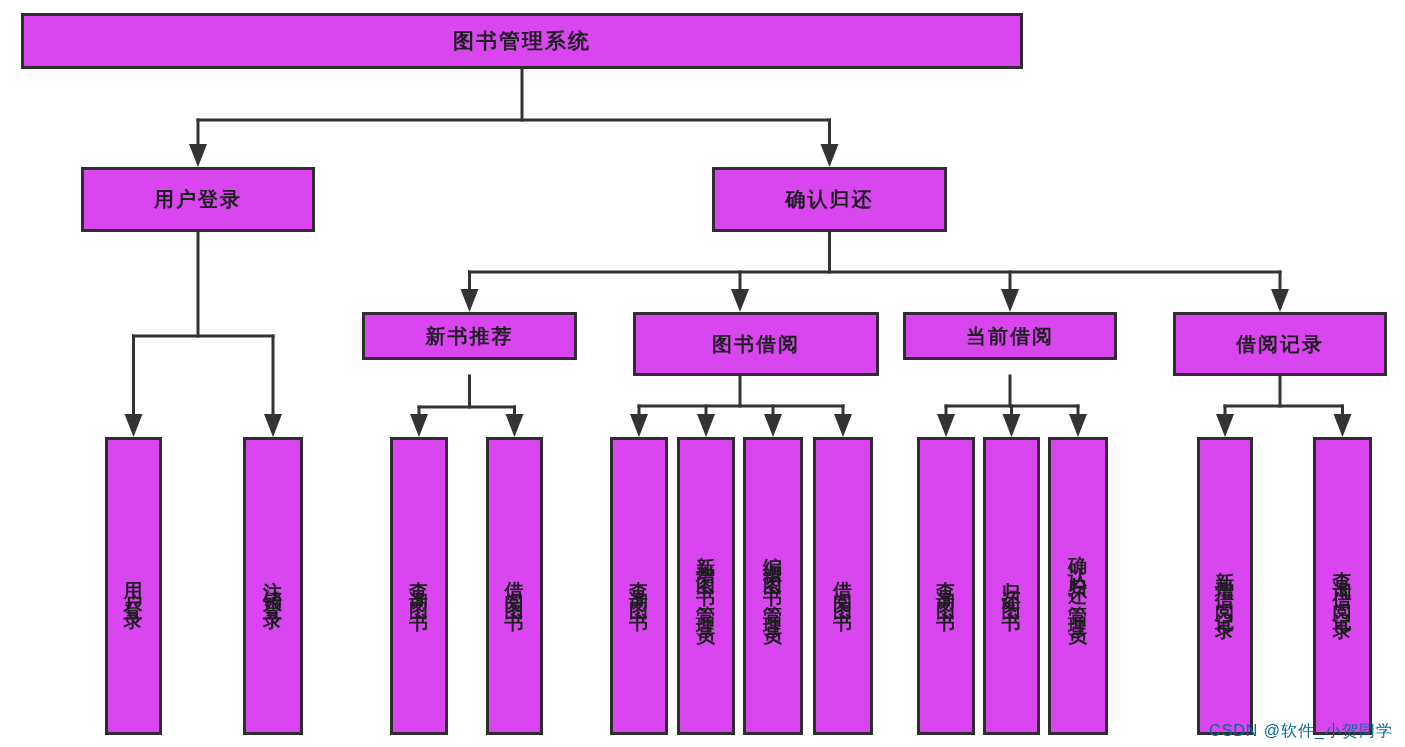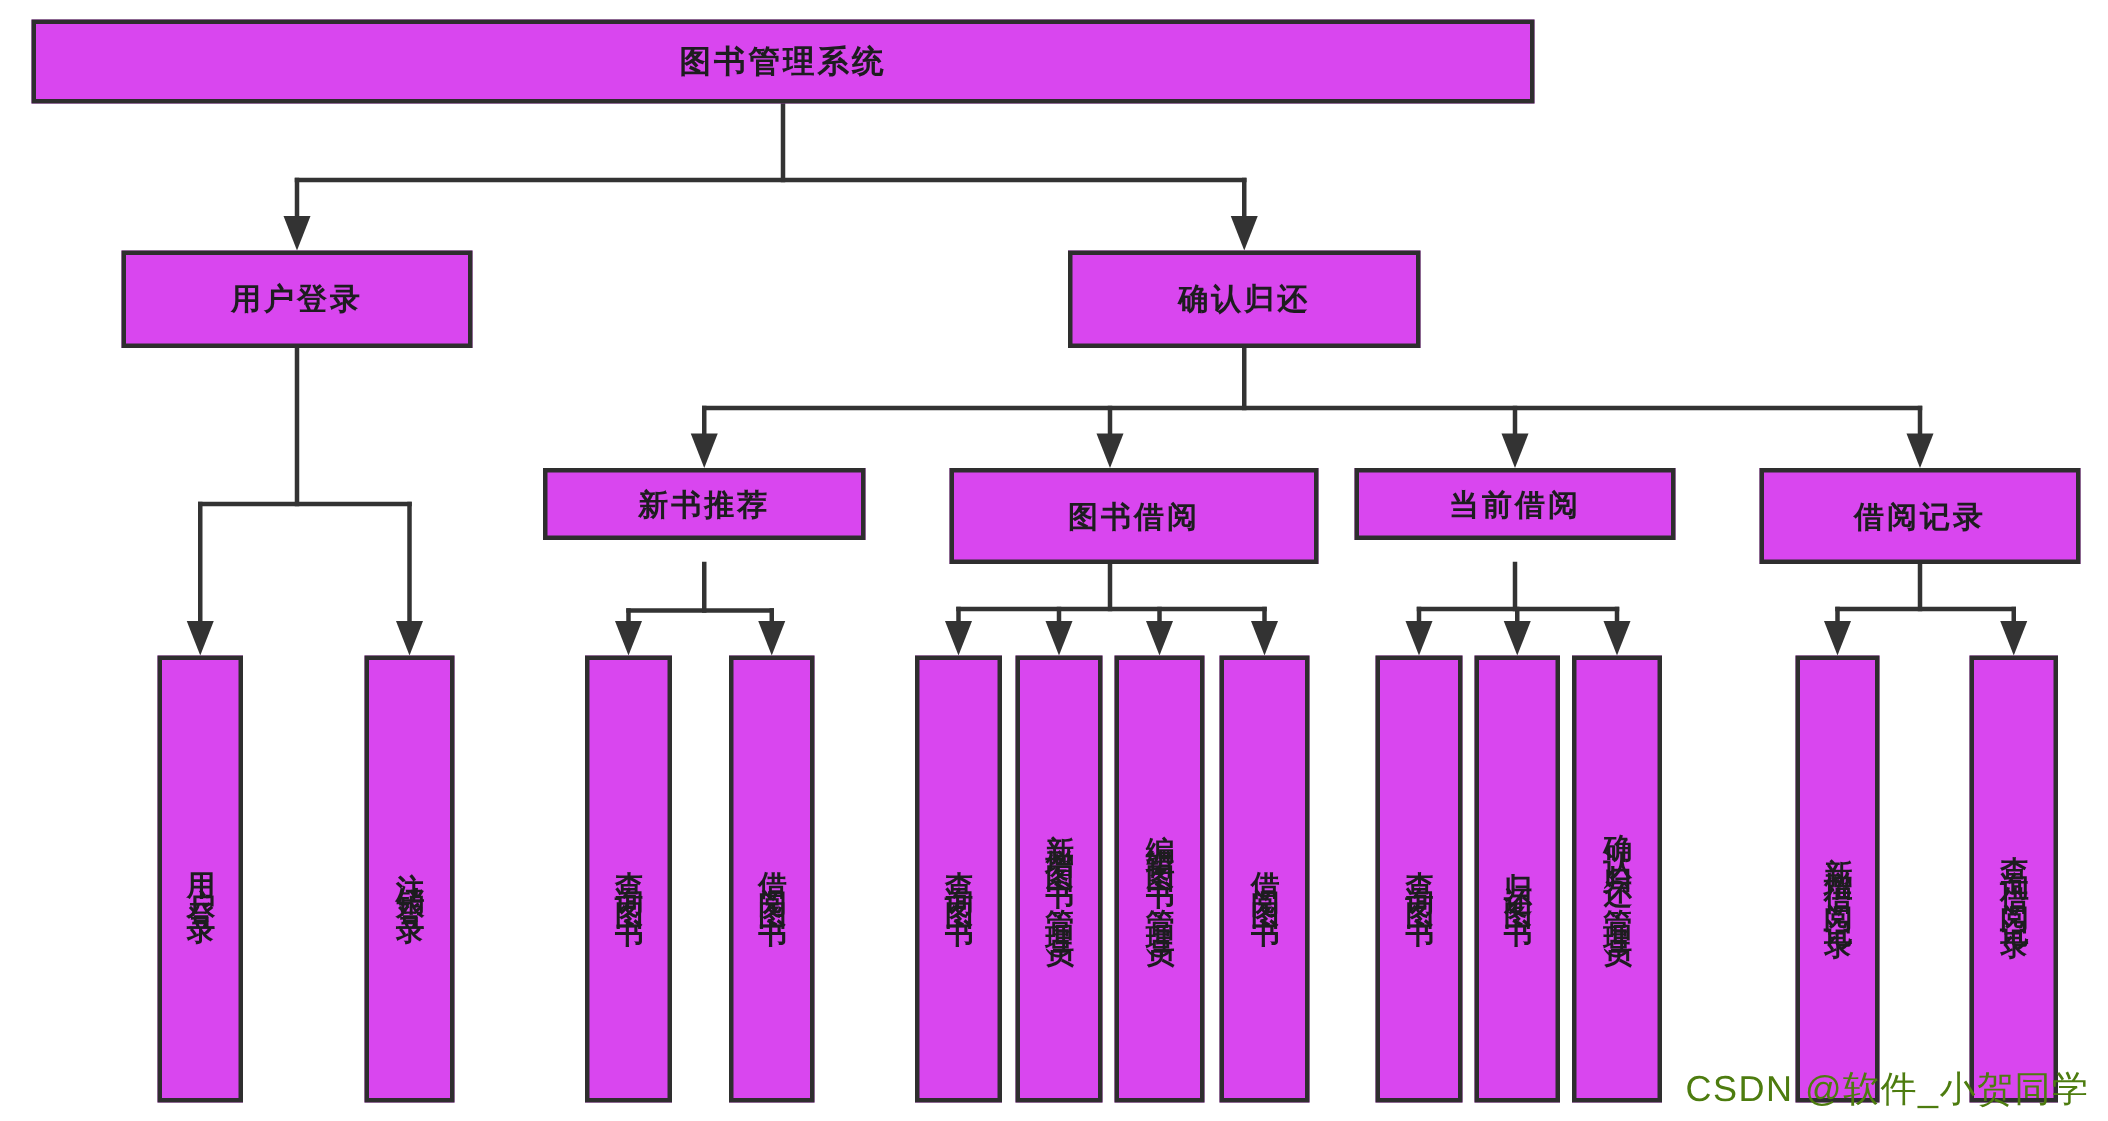--- a/index.html
+++ b/index.html
@@ -39,23 +39,23 @@
     text-orientation: mixed;
     font-size: 19px;
     letter-spacing: 10px;
     line-height: 1;
   }
   .node .node-label { display: block; }
   .watermark {
     position: absolute;
     right: 12px;
     bottom: 5px;
-    font-size: 24px;
+    font-size: 16px;
     letter-spacing: 1px;
-    color: #4d7c0f;
+    color: #0369a1;
     z-index: 3;
     white-space: nowrap;
   }
 </style>
 </head>
 <body>
 
 <div class="stage">
   <svg class="connectors" width="1405" height="747" viewBox="0 0 1405 747">
       <line x1="522" y1="69" x2="522" y2="120" stroke="#333333" stroke-width="3" stroke-linecap="square"></line>

